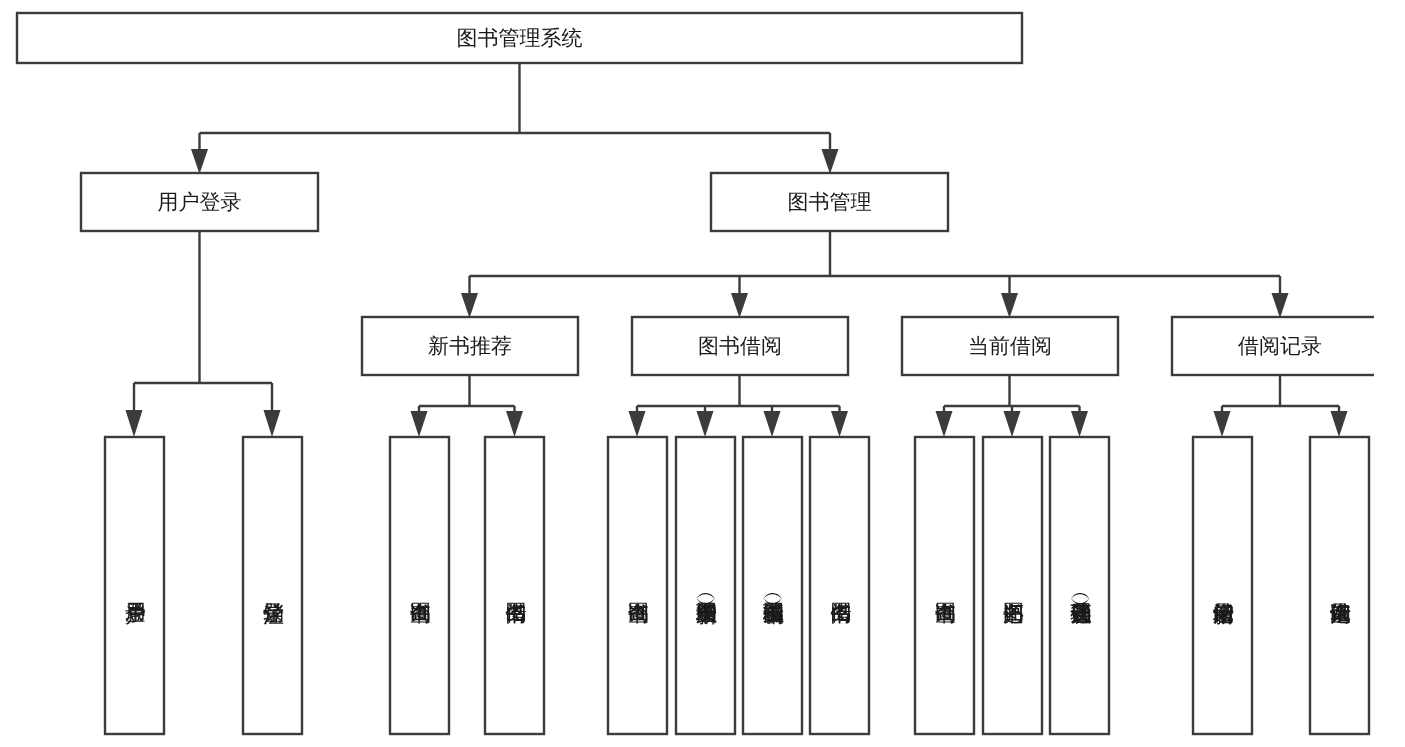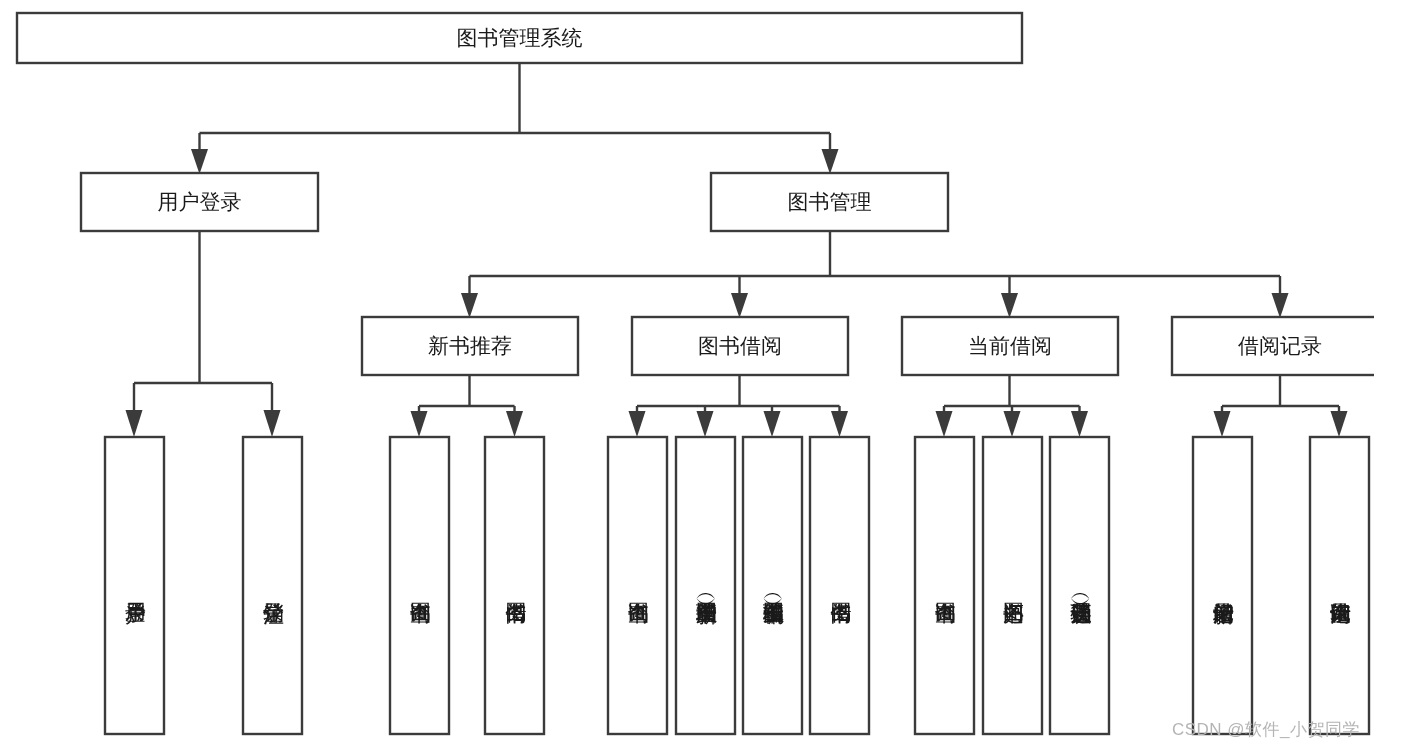--- a/index.html
+++ b/index.html
@@ -232,15 +232,14 @@
       <rect class="node-rect" x="1193" y="437" width="59" height="297"></rect>
       <text class="node-label-vertical" x="1222" y="586">新增借阅记录</text>
     </g>
     <g>
       <rect class="node-rect" x="1310" y="437" width="59" height="297"></rect>
       <text class="node-label-vertical" x="1339" y="586">查询借阅记录</text>
     </g>
 
   </svg>
 
-  <div class="watermark-text">CSDN @软件_小贺同学</div>
 
 </div>
 
 </body></html>

